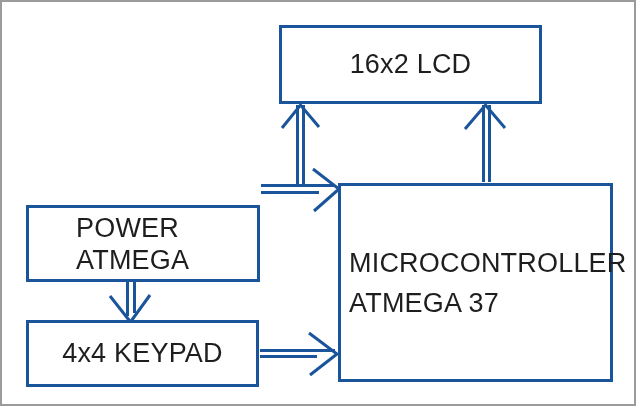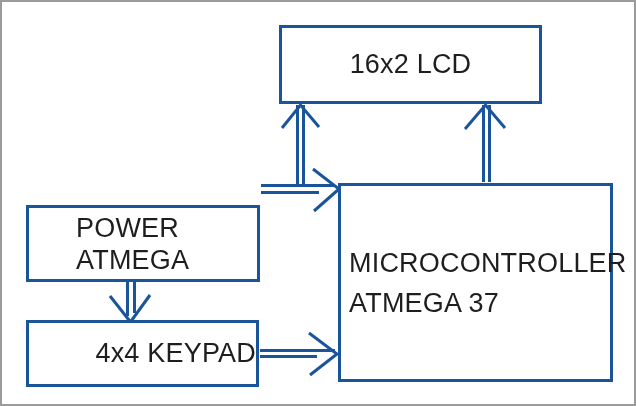--- a/index.html
+++ b/index.html
@@ -40,21 +40,21 @@
     align-items:center;
   }
   .power{
     left:24px;top:163px;width:234px;height:77px;
     padding-left:47px;
     line-height:32px;
     margin-top:40px;
   }
   .keypad{
     left:24px;top:318px;width:233px;height:67px;
-    align-items:flex-end;
+    align-items:center;
   }
   .mcu{
     left:336px;top:181px;width:275px;height:199px;
     padding-left:8px;padding-bottom:0;
     line-height:40px;
   }
   svg.arrows{
     position:absolute;left:0;top:0;width:636px;height:406px;
     color:var(--line-blue);
     z-index:1;

